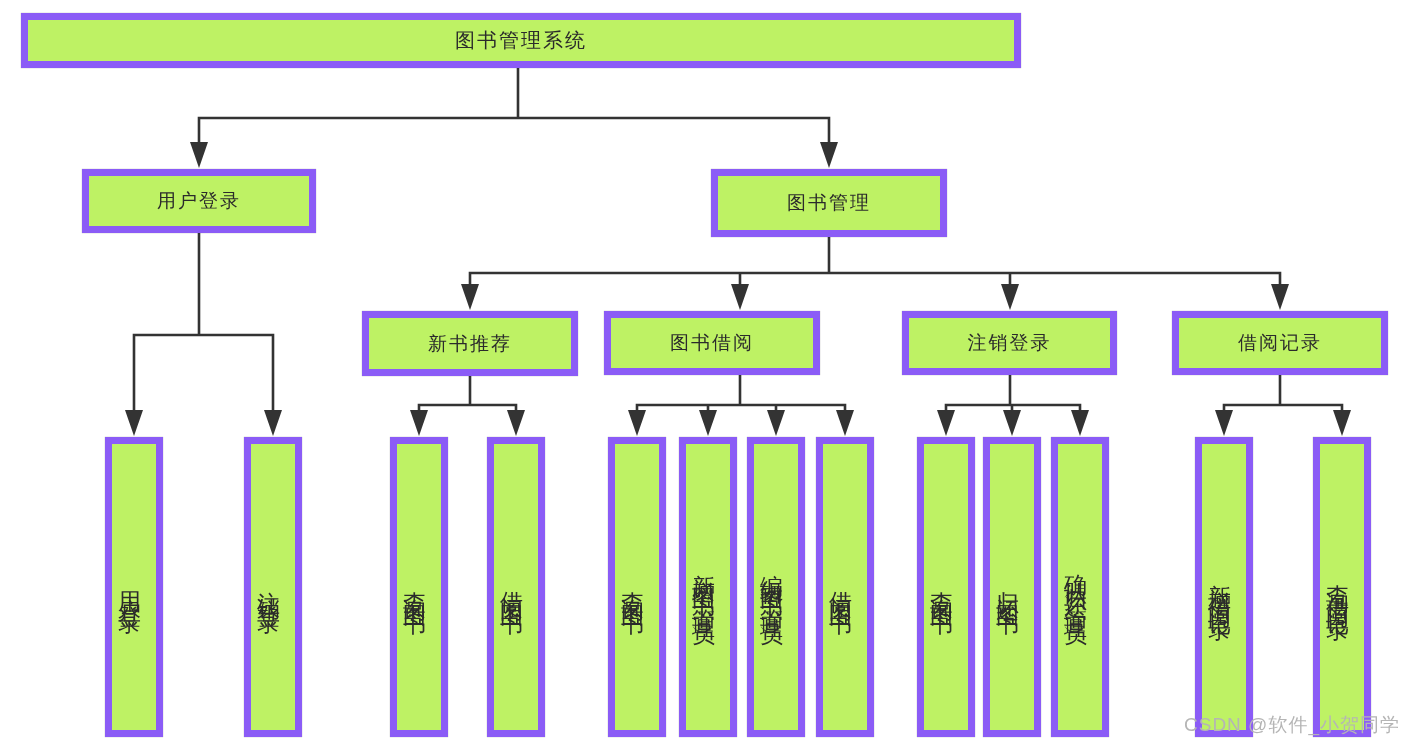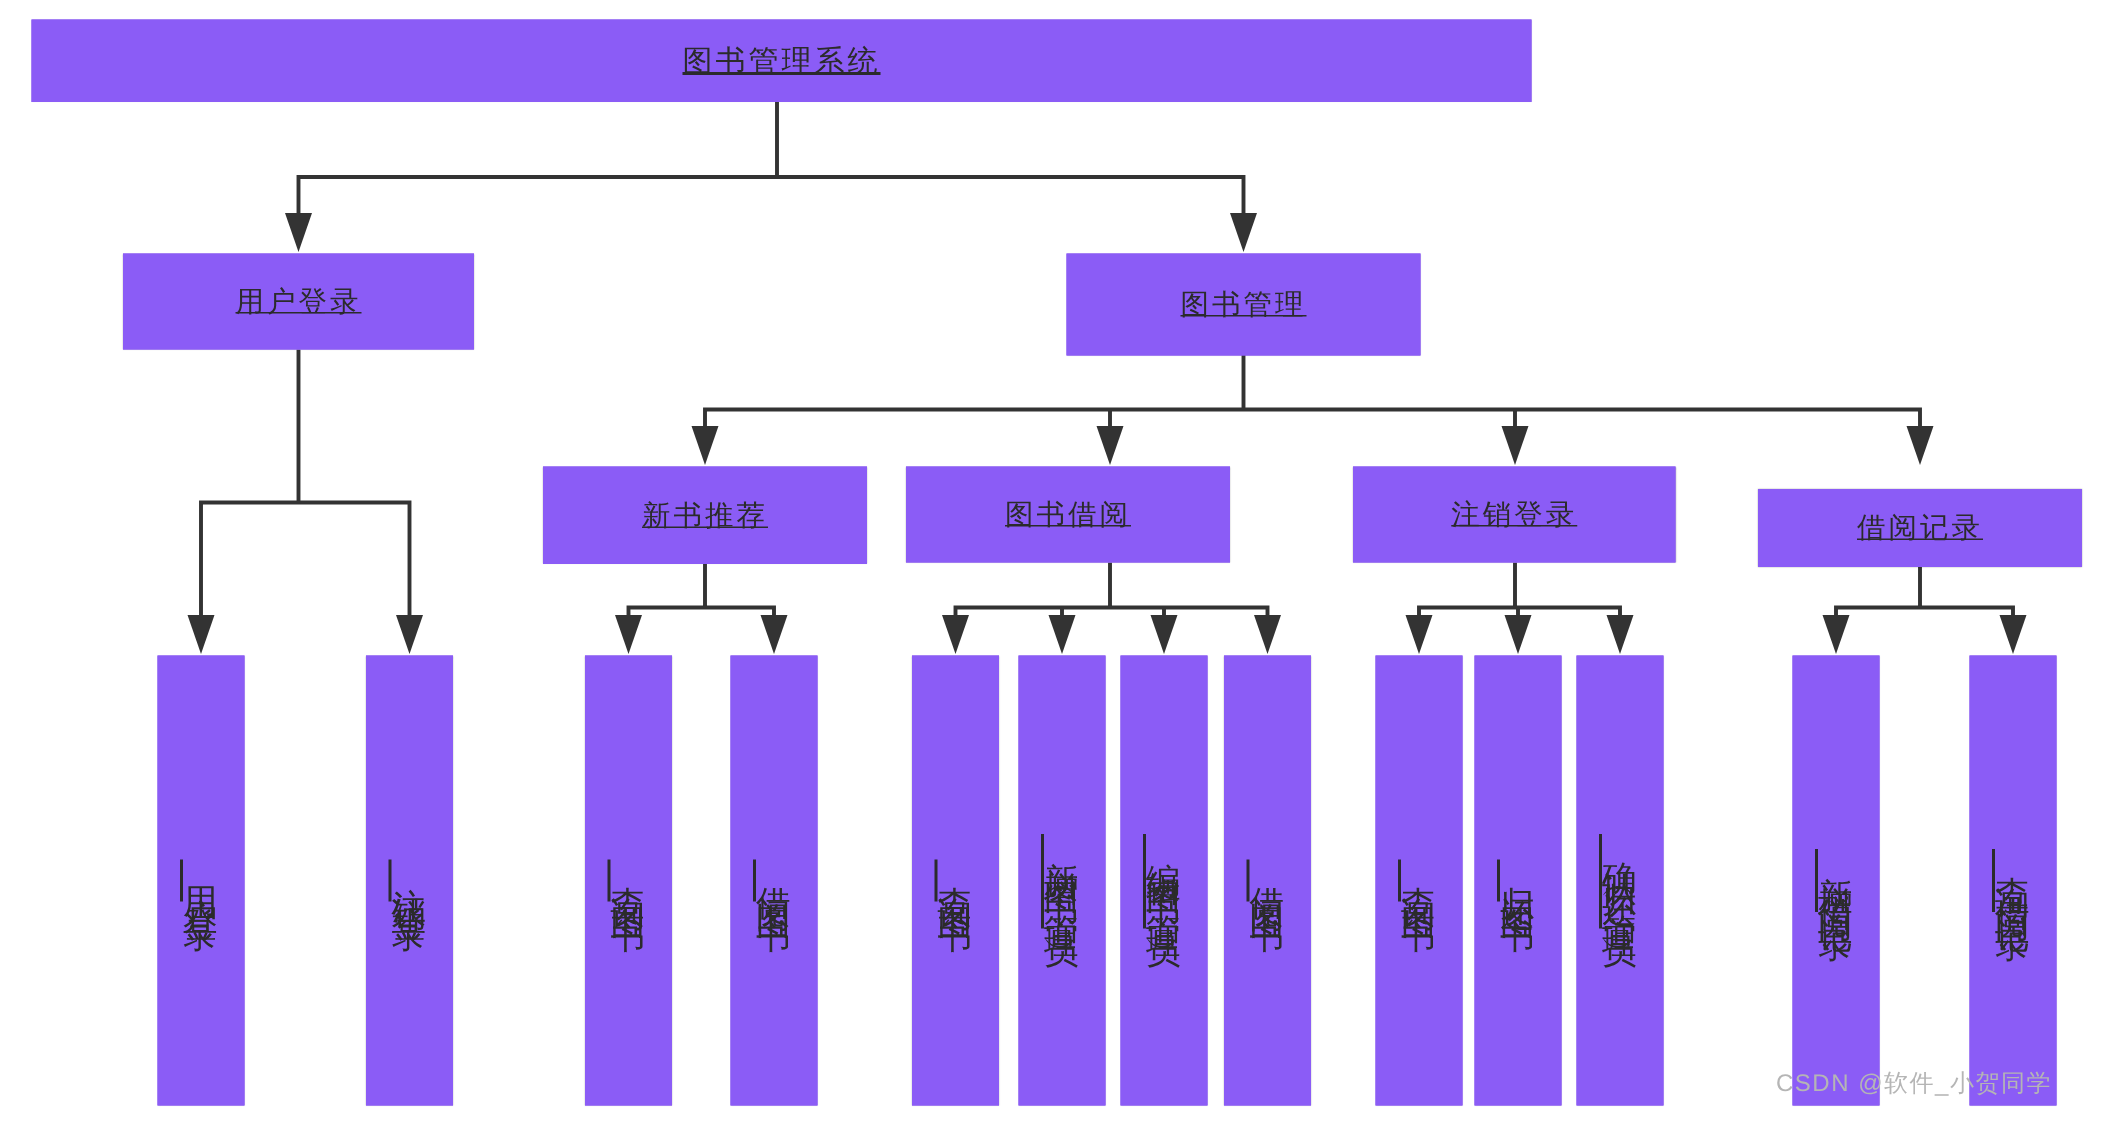--- a/index.html
+++ b/index.html
@@ -8,28 +8,27 @@
     width: 1405px;
     height: 747px;
     background: #ffffff;
     overflow: hidden;
     font-family: "Liberation Sans", "DejaVu Sans", sans-serif;
     color: #2b2b2b;
   }
   .node {
     position: absolute;
     box-sizing: border-box;
-    background: #8b5cf6;
-    border: 3px solid #8b5cf6;
+    background: #bef264;
+    border: 7px solid #8b5cf6;
     box-shadow: 0 0 1px rgba(0,0,0,0.35);
     display: flex;
     align-items: center;
     justify-content: center;
     letter-spacing: 2px;
-    text-decoration: underline;
   }
   .h-node { font-size: 19px; }
   .root-node { font-size: 20px; }
   .v-node {
     width: 58px;
     height: 300px;
     writing-mode: vertical-rl;
     text-orientation: mixed;
     text-align: center;
     line-height: 52px;
@@ -40,21 +39,21 @@
   #wires {
     position: absolute;
     left: 0; top: 0;
     width: 1405px;
     height: 747px;
   }
   #watermark {
     position: absolute;
     left: 1184px;
     top: 712px;
-    font-size: 16px;
+    font-size: 19px;
     letter-spacing: 1px;
     color: #b5b5b5;
     white-space: nowrap;
     z-index: 5;
   }
 </style>
 </head>
 <body>
 
 <div id="stage">
@@ -100,21 +99,21 @@
   </svg>
 
   <div class="node h-node root-node" style="left:21px; top:13px; width:1000px; height:55px;">图书管理系统</div>
 
   <div class="node h-node" style="left:82px; top:169px; width:234px; height:64px;">用户登录</div>
   <div class="node h-node" style="left:711px; top:169px; width:236px; height:68px;">图书管理</div>
 
   <div class="node h-node" style="left:362px; top:311px; width:216px; height:65px;">新书推荐</div>
   <div class="node h-node" style="left:604px; top:311px; width:216px; height:64px;">图书借阅</div>
   <div class="node h-node" style="left:902px; top:311px; width:215px; height:64px;">注销登录</div>
-  <div class="node h-node" style="left:1172px; top:311px; width:216px; height:52px;margin-top:15px;">借阅记录</div>
+  <div class="node h-node" style="left:1172px; top:311px; width:216px; height:64px;">借阅记录</div>
 
   <div class="node v-node" style="left:105px; top:437px;">用户登录</div>
   <div class="node v-node" style="left:244px; top:437px;">注销登录</div>
 
   <div class="node v-node" style="left:390px; top:437px;">查询图书</div>
   <div class="node v-node" style="left:487px; top:437px;">借阅图书</div>
 
   <div class="node v-node" style="left:608px; top:437px;">查询图书</div>
   <div class="node v-node" style="left:679px; top:437px;">新增图书（管理员）</div>
   <div class="node v-node" style="left:747px; top:437px;">编辑图书（管理员）</div>

